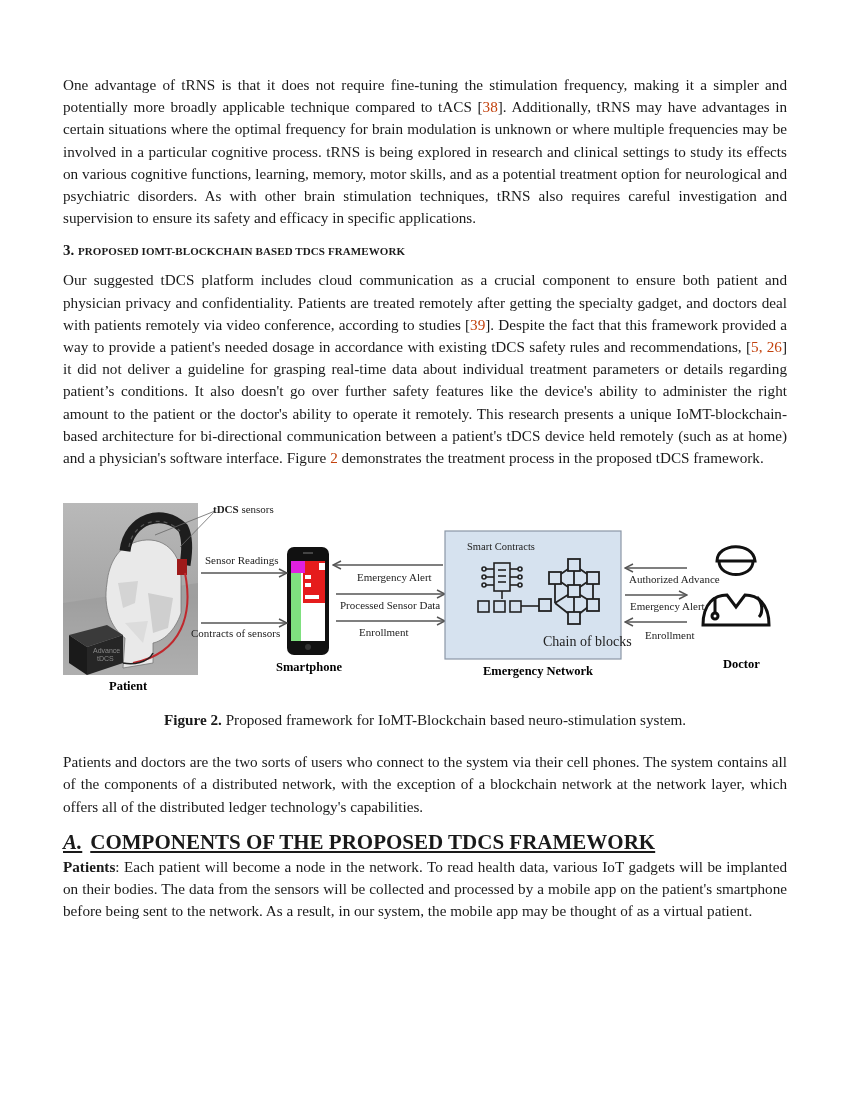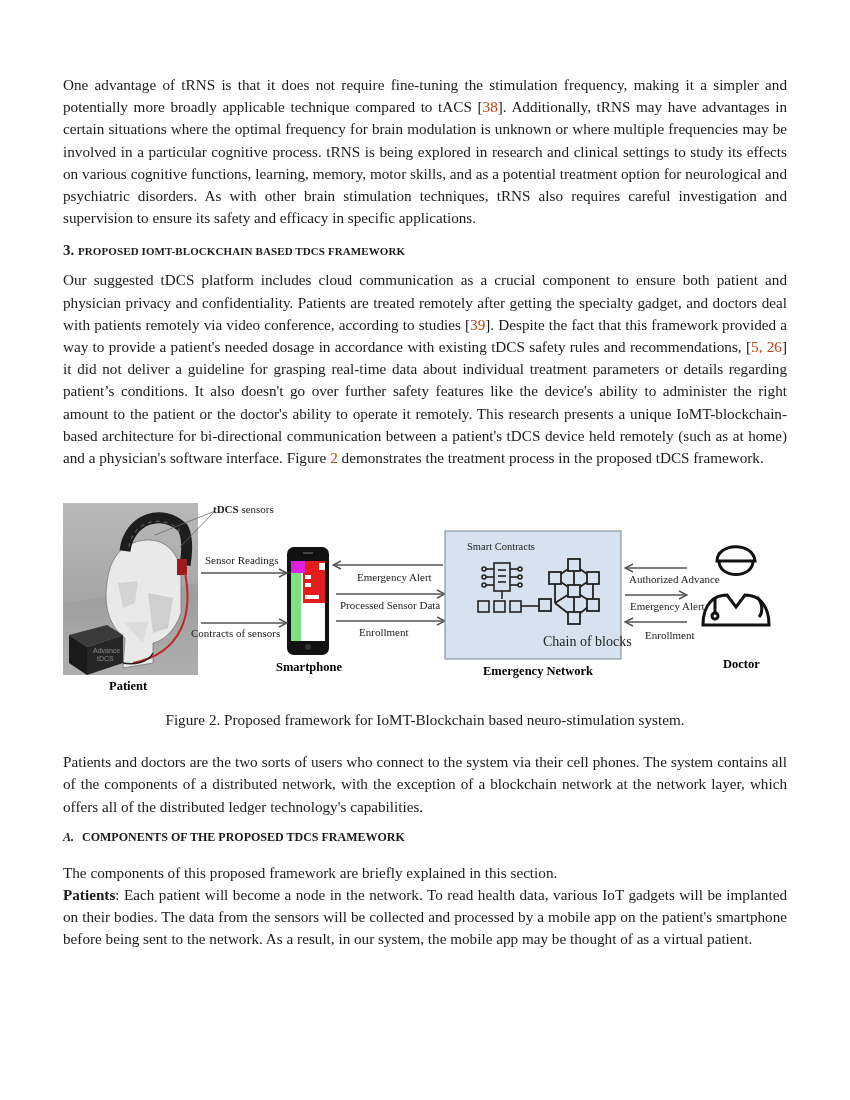--- a/index.html
+++ b/index.html
@@ -6,22 +6,22 @@
   body { width: 850px; height: 1100px; position: relative; overflow: hidden;
          font-family: "Liberation Serif", serif; color: #1a1a1a; }
   .page { position: absolute; left: 63px; top: 74px; width: 724px; }
   p.body { margin: 0; font-size: 15.2px; line-height: 22.2px; text-align: justify; }
   .cite { color: #c2410c; }
   h3.sec { margin: 13px 0 10px 0; font-size: 15px; font-weight: bold; }
   h3.sec .num { font-size: 15px; }
   h3.sec .title { font-size: 11px; letter-spacing: 0.1px; }
   .figure { position: relative; width: 724px; height: 200px; margin-top: 34px; }
   .caption { text-align: center; font-size: 15.2px; margin-top: 8px; }
-  .caption b { font-weight: normal; }
-  h3.subsec { margin: 12px 0 17px 0; font-size: 12px; font-weight: bold; }
+  .caption b { font-weight: bold; }
+  h3.subsec { margin: 12px 0 1px 0; font-size: 21px; font-weight: bold; text-decoration: underline; }
   h3.subsec i { margin-right: 8px; }
   .lbl { position: absolute; font-size: 11px; white-space: nowrap; color: #222;
          font-family: "Liberation Serif", serif; }
   .lblb { position: absolute; font-size: 12.5px; font-weight: bold; white-space: nowrap; color: #000000; }
 </style>
 </head>
 <body>
 
 <div class="page">
 
@@ -170,16 +170,15 @@
     <div class="lblb" style="left:420px;top:161px">Emergency Network</div>
     <div class="lblb" style="left:660px;top:154px">Doctor</div>
   </div>
 
   <div class="caption"><b>Figure 2.</b><span> Proposed framework for IoMT-Blockchain based neuro-stimulation system.</span></div>
 
   <p class="body" style="margin-top:22px">Patients and doctors are the two sorts of users who connect to the system via their cell phones. The system contains all of the components of a distributed network, with the exception of a blockchain network at the network layer, which offers all of the distributed ledger technology's capabilities.</p>
 
   <h3 class="subsec"><i>A.</i><span>COMPONENTS OF THE PROPOSED TDCS FRAMEWORK</span></h3>
 
-  <p class="body" style="text-align:left">The components of this proposed framework are briefly explained in this section.</p>
   <p class="body"><b>Patients</b><span>: Each patient will become a node in the network. To read health data, various IoT gadgets will be implanted on their bodies. The data from the sensors will be collected and processed by a mobile app on the patient's smartphone before being sent to the network. As a result, in our system, the mobile app may be thought of as a virtual patient.</span></p>
 
 </div>
 
 </body></html>

